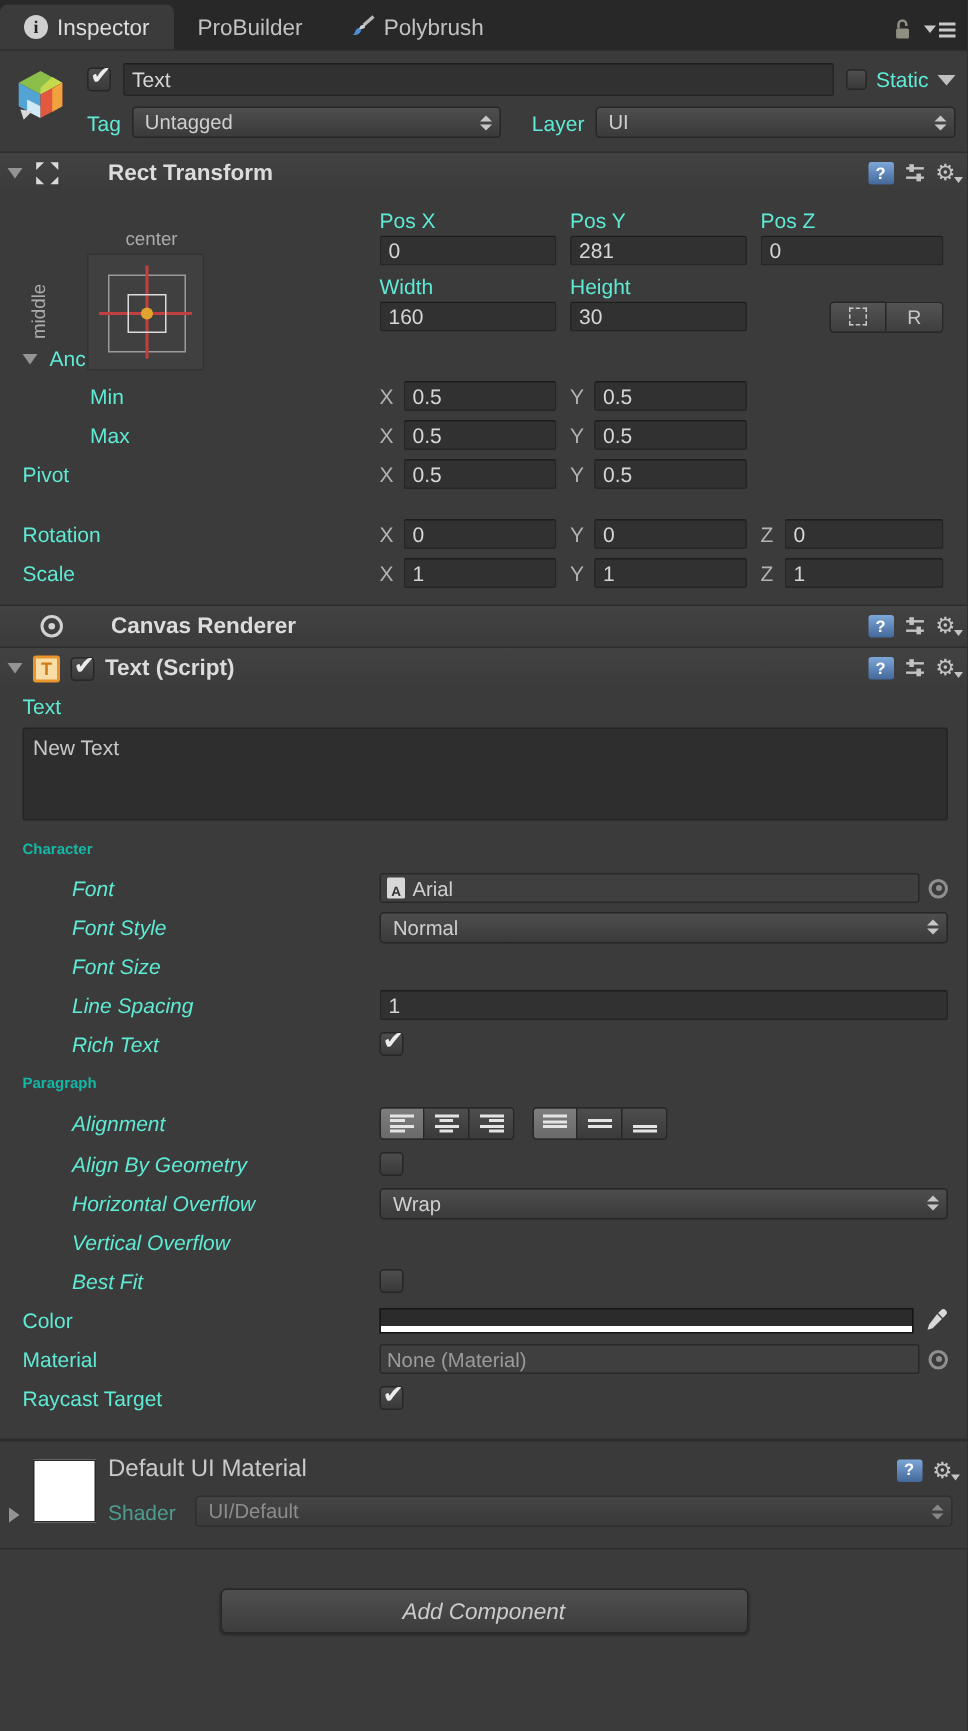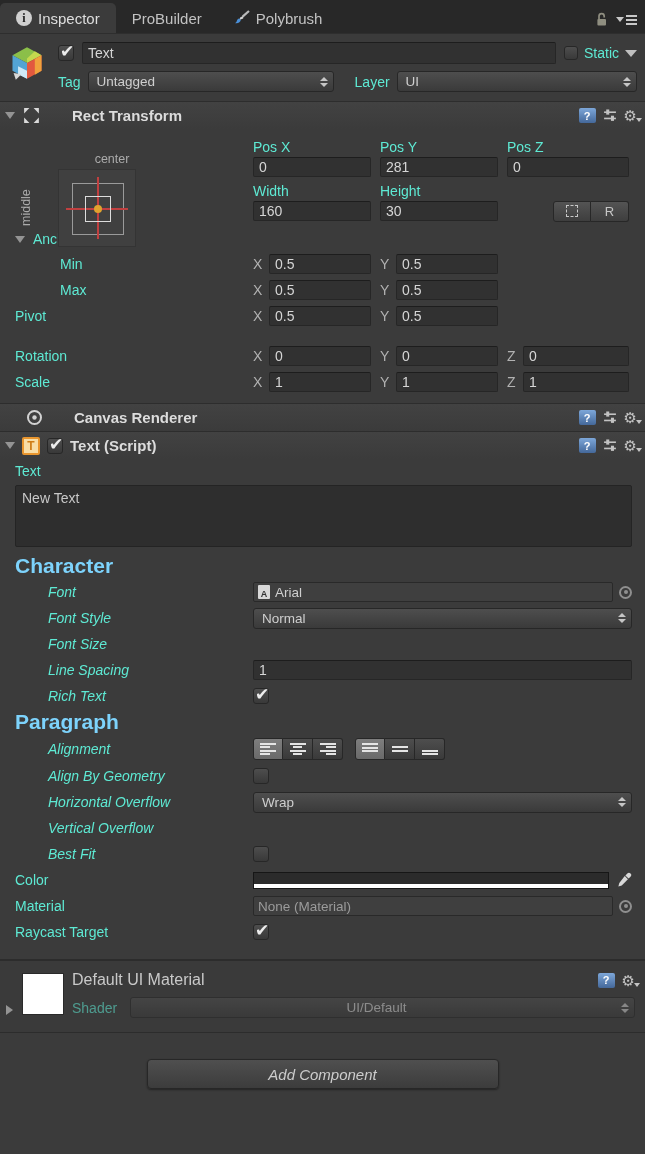--- a/index.html
+++ b/index.html
@@ -58,38 +58,38 @@
   .dd-tag { width:246px; }
   .dd-layer { flex:1; }
 
   
   .rows { padding:0 13px 0 15px; }
   .row { display:flex; align-items:center; height:26px; }
   .r-label { width:238px; flex:none; }
   .r-label.ind1 { padding-left:33px;font-style:italic; }
   .r-label.ind2 { padding-left:45px; }
   .r-value { flex:1; display:flex; align-items:center; }
-  .heading { font-size:21px; font-weight:bold; color:#7dd3fc; }
+  .heading { font-size:10px; font-weight:bold; color:#14b8a6; }
 
   
   .rt-body { position:relative; padding:6px 13px 4px 15px; }
   .rt-cols { display:flex; gap:9px; margin-left:238px; }
   .rt-cols .col { width:118px; flex:none; display:flex; align-items:center; }
   .rt-cols .col.c3 { width:122px; }
   .rt-cols.lbls { height:20px; align-items:flex-end; }
   .rt-cols.flds { height:24px; }
   .axis { width:12px; flex:none; color:#b2b2b2; font-size:14px; margin-right:4px; }
   .seg-btns { display:flex; margin-left:auto; }
   .seg-btns .sbtn { width:38px; height:21px; display:flex; align-items:center; justify-content:center; background:linear-gradient(#545454,#3e3e3e); border:1px solid #272727; color:#c6c6c6; font-size:13px; }
   .seg-btns .sbtn:first-child { border-radius:3px 0 0 3px; }
   .seg-btns .sbtn:last-child { border-radius:0 3px 3px 0; border-left:none; }
   .bp-ic { width:12px; height:12px; border:1px dashed #c8c8c8; }
 
   .aw-wrap { position:absolute; left:58px; top:40px; }
-  .aw-caption { position:absolute; top:-17px; left:15px; width:78px; text-align:center; font-size:12.5px; color:#ababab; }
+  .aw-caption { position:absolute; top:-17px; left:4px; width:78px; text-align:center; font-size:12.5px; color:#ababab; }
   .aw-side { position:absolute; left:-40px; top:0; height:78px; width:16px; display:flex; align-items:center; justify-content:center; font-size:12.5px; color:#ababab; writing-mode:vertical-rl; transform:rotate(180deg); }
   .aw { position:relative; width:78px; height:78px; background:#404040; border:1px solid #343434; }
   .aw .sq-outer { position:absolute; left:13px; top:13px; width:52px; height:52px; border:1px solid #9a9a9a; }
   .aw .hline { position:absolute; left:7px; right:7px; top:38px; height:1.5px; background:#c04040; }
   .aw .vline { position:absolute; top:7px; bottom:7px; left:38px; width:1.5px; background:#c04040; }
   .aw .sq-inner { position:absolute; left:26px; top:26px; width:26px; height:26px; border:1px solid #dcdcdc; }
   .aw .dot { position:absolute; left:35px; top:35px; width:8px; height:8px; border-radius:50%; background:#e0a32e; }
 
   
   .txt-area { margin:2px 13px 6px 15px; }
@@ -114,21 +114,21 @@
   .color-field .alpha { height:4px; background:#ffffff; }
 
   
   .mat-section { position:relative; margin-top:14px; border-top:2px solid #2c2c2c; border-bottom:1px solid #2c2c2c; background:#3a3a3a; padding:10px 10px 14px 72px; }
   .mat-fold { position:absolute; left:6px; top:44px; }
   .mat-thumb { position:absolute; left:22px; top:12px; width:42px; height:42px; background:#ffffff; border:1px solid #2a2a2a; }
   .mat-title-row { display:flex; align-items:center; }
   .mat-title { font-size:16px; color:#c9c9c9; }
   .mat-shader-row { display:flex; align-items:center; margin-top:8px; opacity:.55; }
   .mat-shader-row .lbl { width:58px; flex:none; }
-  .mat-shader-row .dropdown { flex:1;justify-content:center; }
+  .mat-shader-row .dropdown { flex:1; }
 
   .addc-wrap { display:flex; justify-content:center; margin-top:26px; }
   .add-btn { width:352px; height:30px; display:flex; align-items:center; justify-content:center; background:linear-gradient(#4f4f4f,#3c3c3c); border:1px solid #272727; border-radius:4px; color:#cccccc; font-size:15px; box-shadow:0 1px 2px rgba(0,0,0,.4);font-style:italic; }
   svg { display:block; }
 </style>
 </head>
 <body>
 
 <div class="panel">
 

